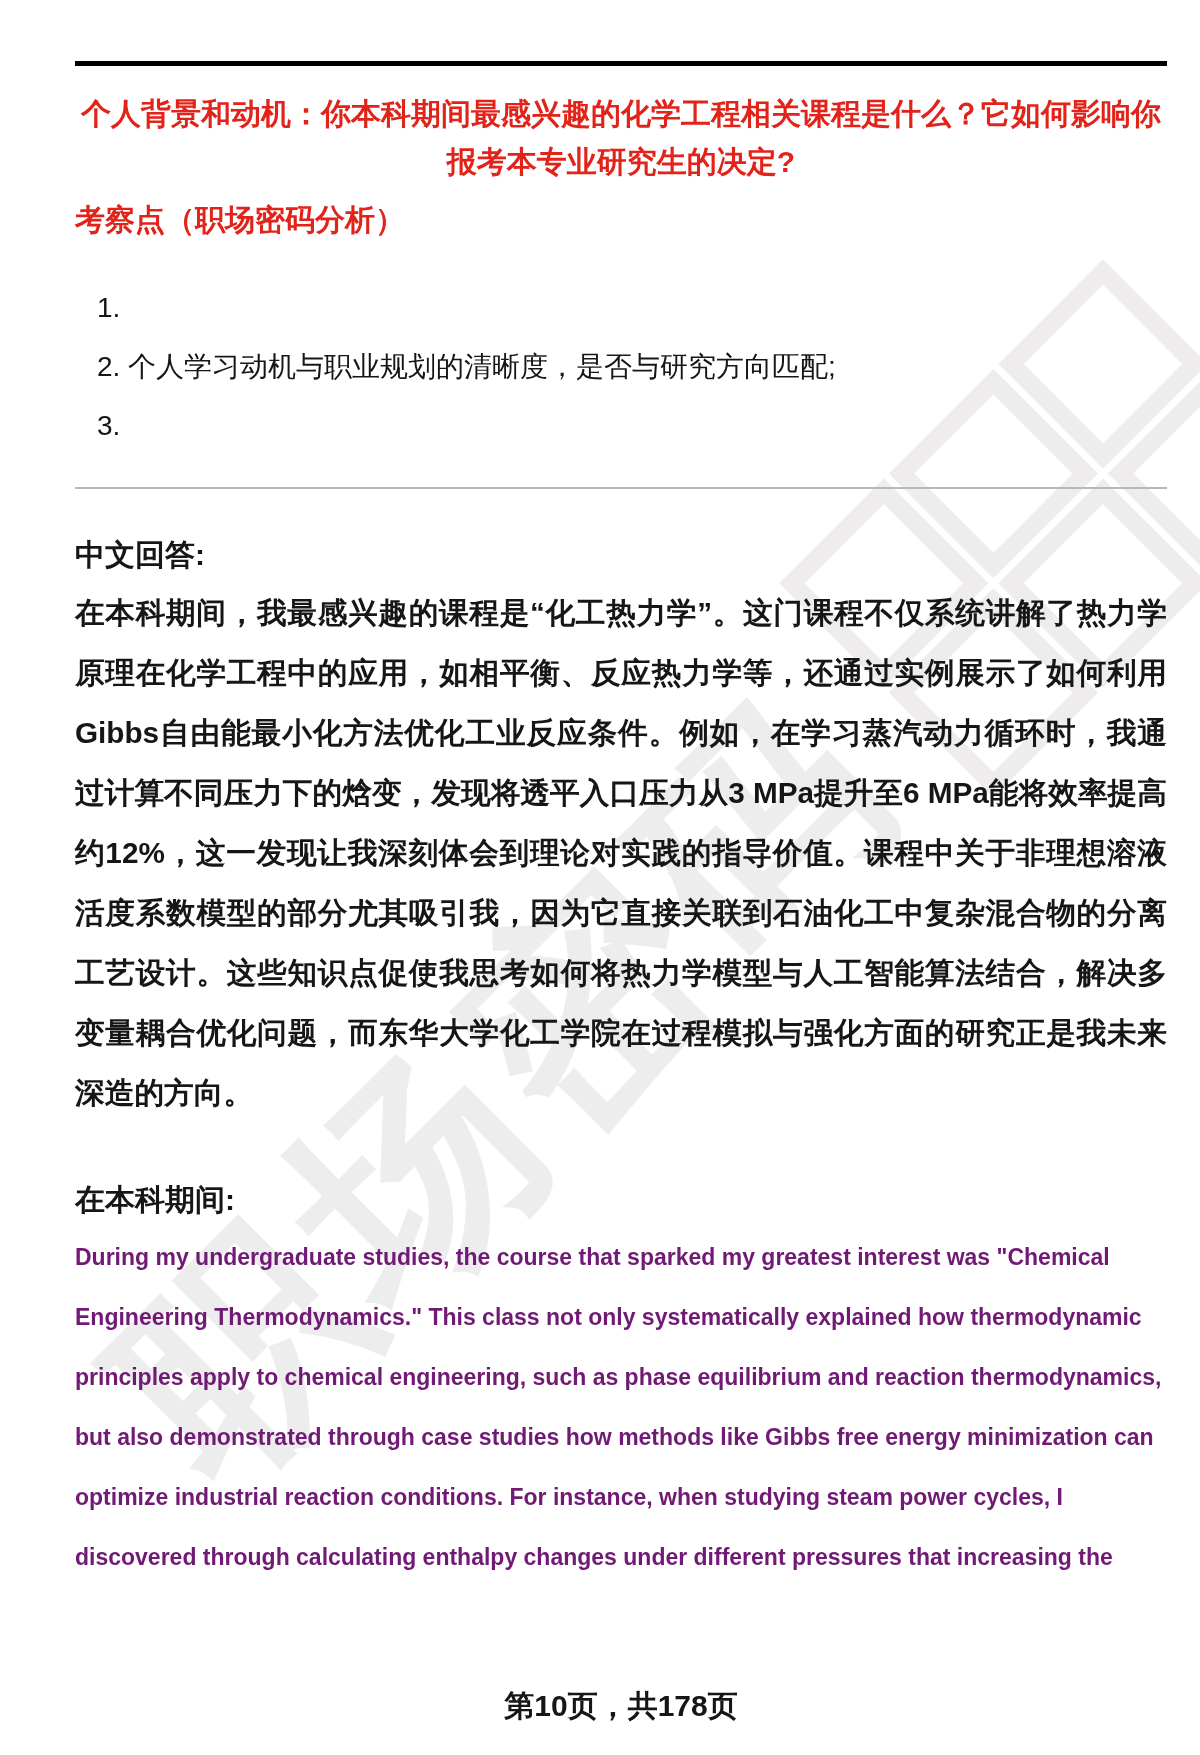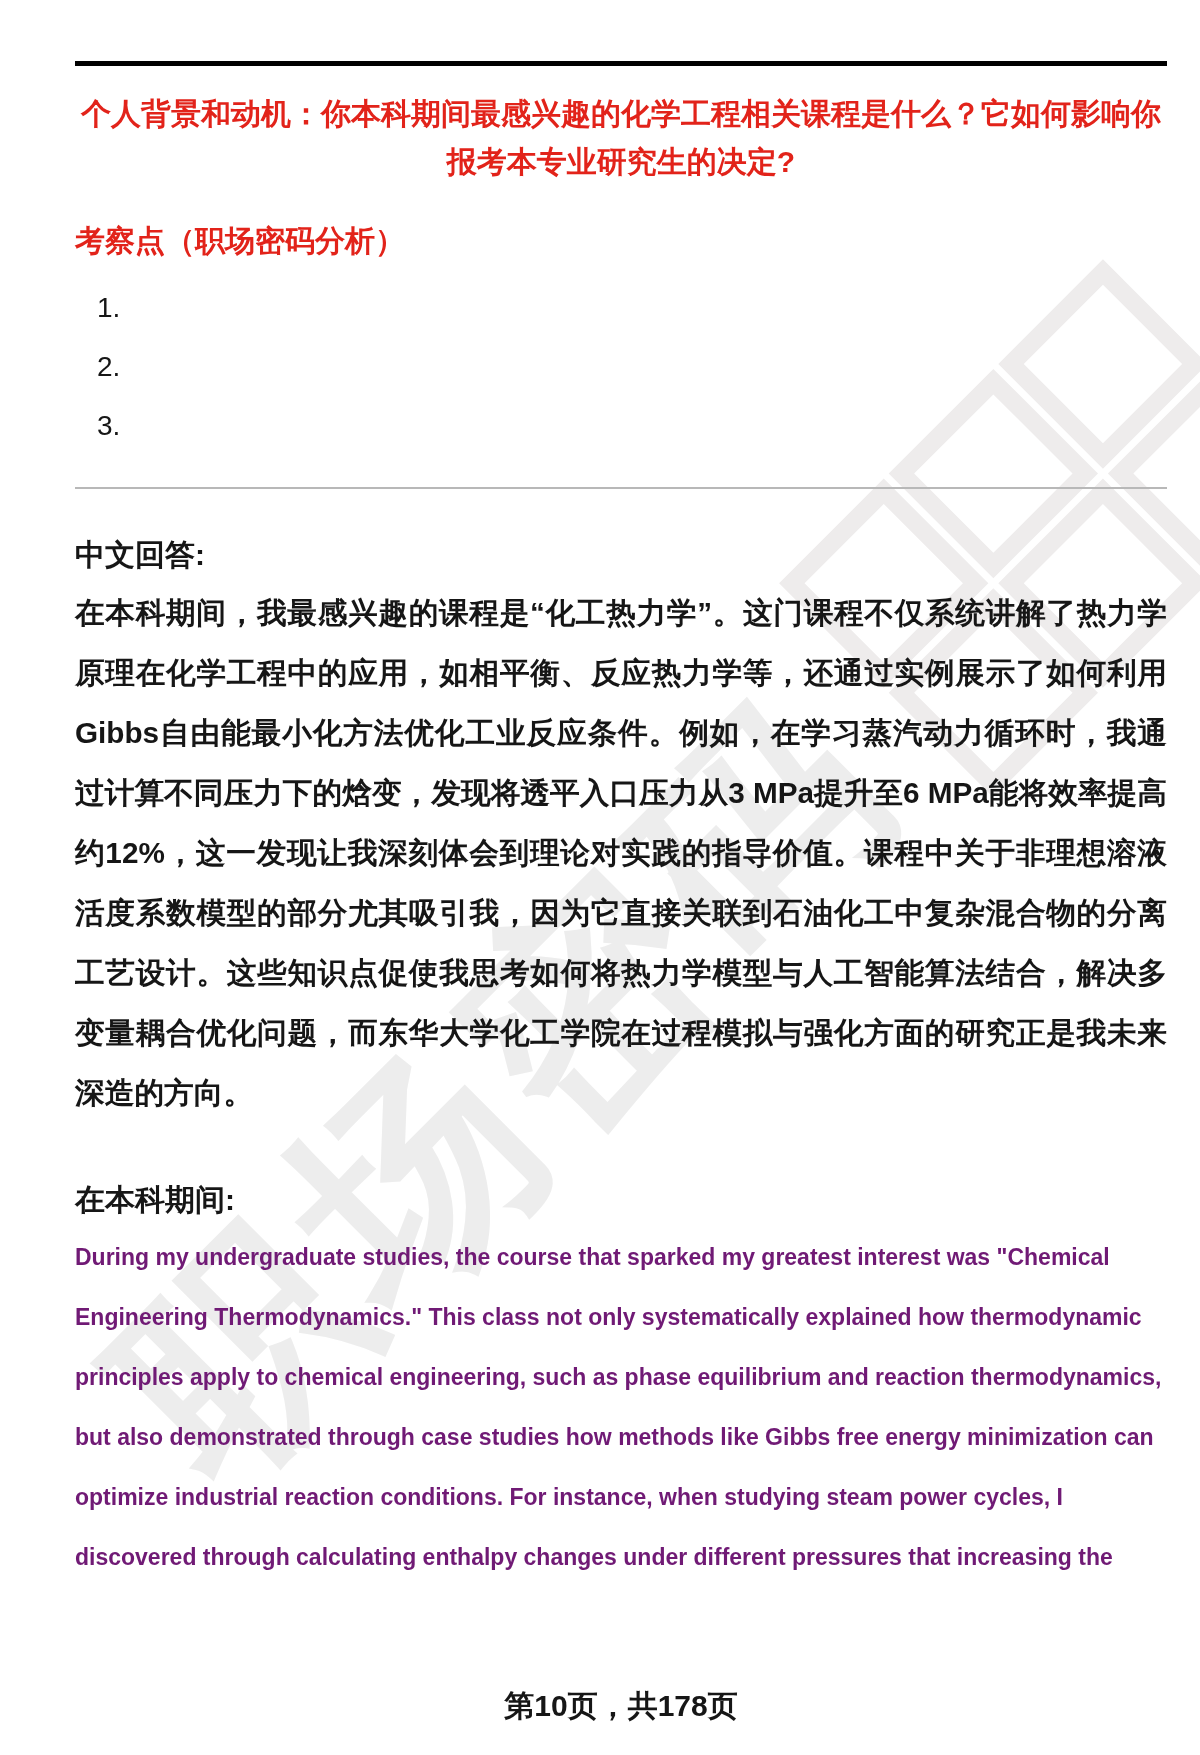--- a/index.html
+++ b/index.html
@@ -49,21 +49,21 @@
   }
   .q-title {
     top: 90px;
     font-size: 30px;
     line-height: 48px;
     font-weight: bold;
     color: #e2231a;
     text-align: center;
   }
   .q-sub {
-    top: 217px;
+    top: 196px;
     font-size: 30px;
     line-height: 48px;
     font-weight: bold;
     color: #e2231a;
   }
   .points {
     top: 291px;
     left: 97px;
     width: 1070px;
   }
@@ -145,20 +145,21 @@
     <div class="abs q-title">个人背景和动机：你本科期间最感兴趣的化学工程相关课程是什么？它如何影响你报考本专业研究生的决定?</div>
 
     <div class="abs q-sub">考察点（职场密码分析）</div>
 
     <div class="points" style="position:absolute;">
       <div class="point-row">
         <span class="point-num">1.</span>
       </div>
       <div class="point-row">
         <span class="point-num">2.</span>
+        <span class="point-text">个人学习动机与职业规划的清晰度，是否与研究方向匹配;</span>
       </div>
       <div class="point-row">
         <span class="point-num">3.</span>
       </div>
     </div>
 
     <div class="abs divider"></div>
 
     <div class="abs cn-label">中文回答:</div>
 

